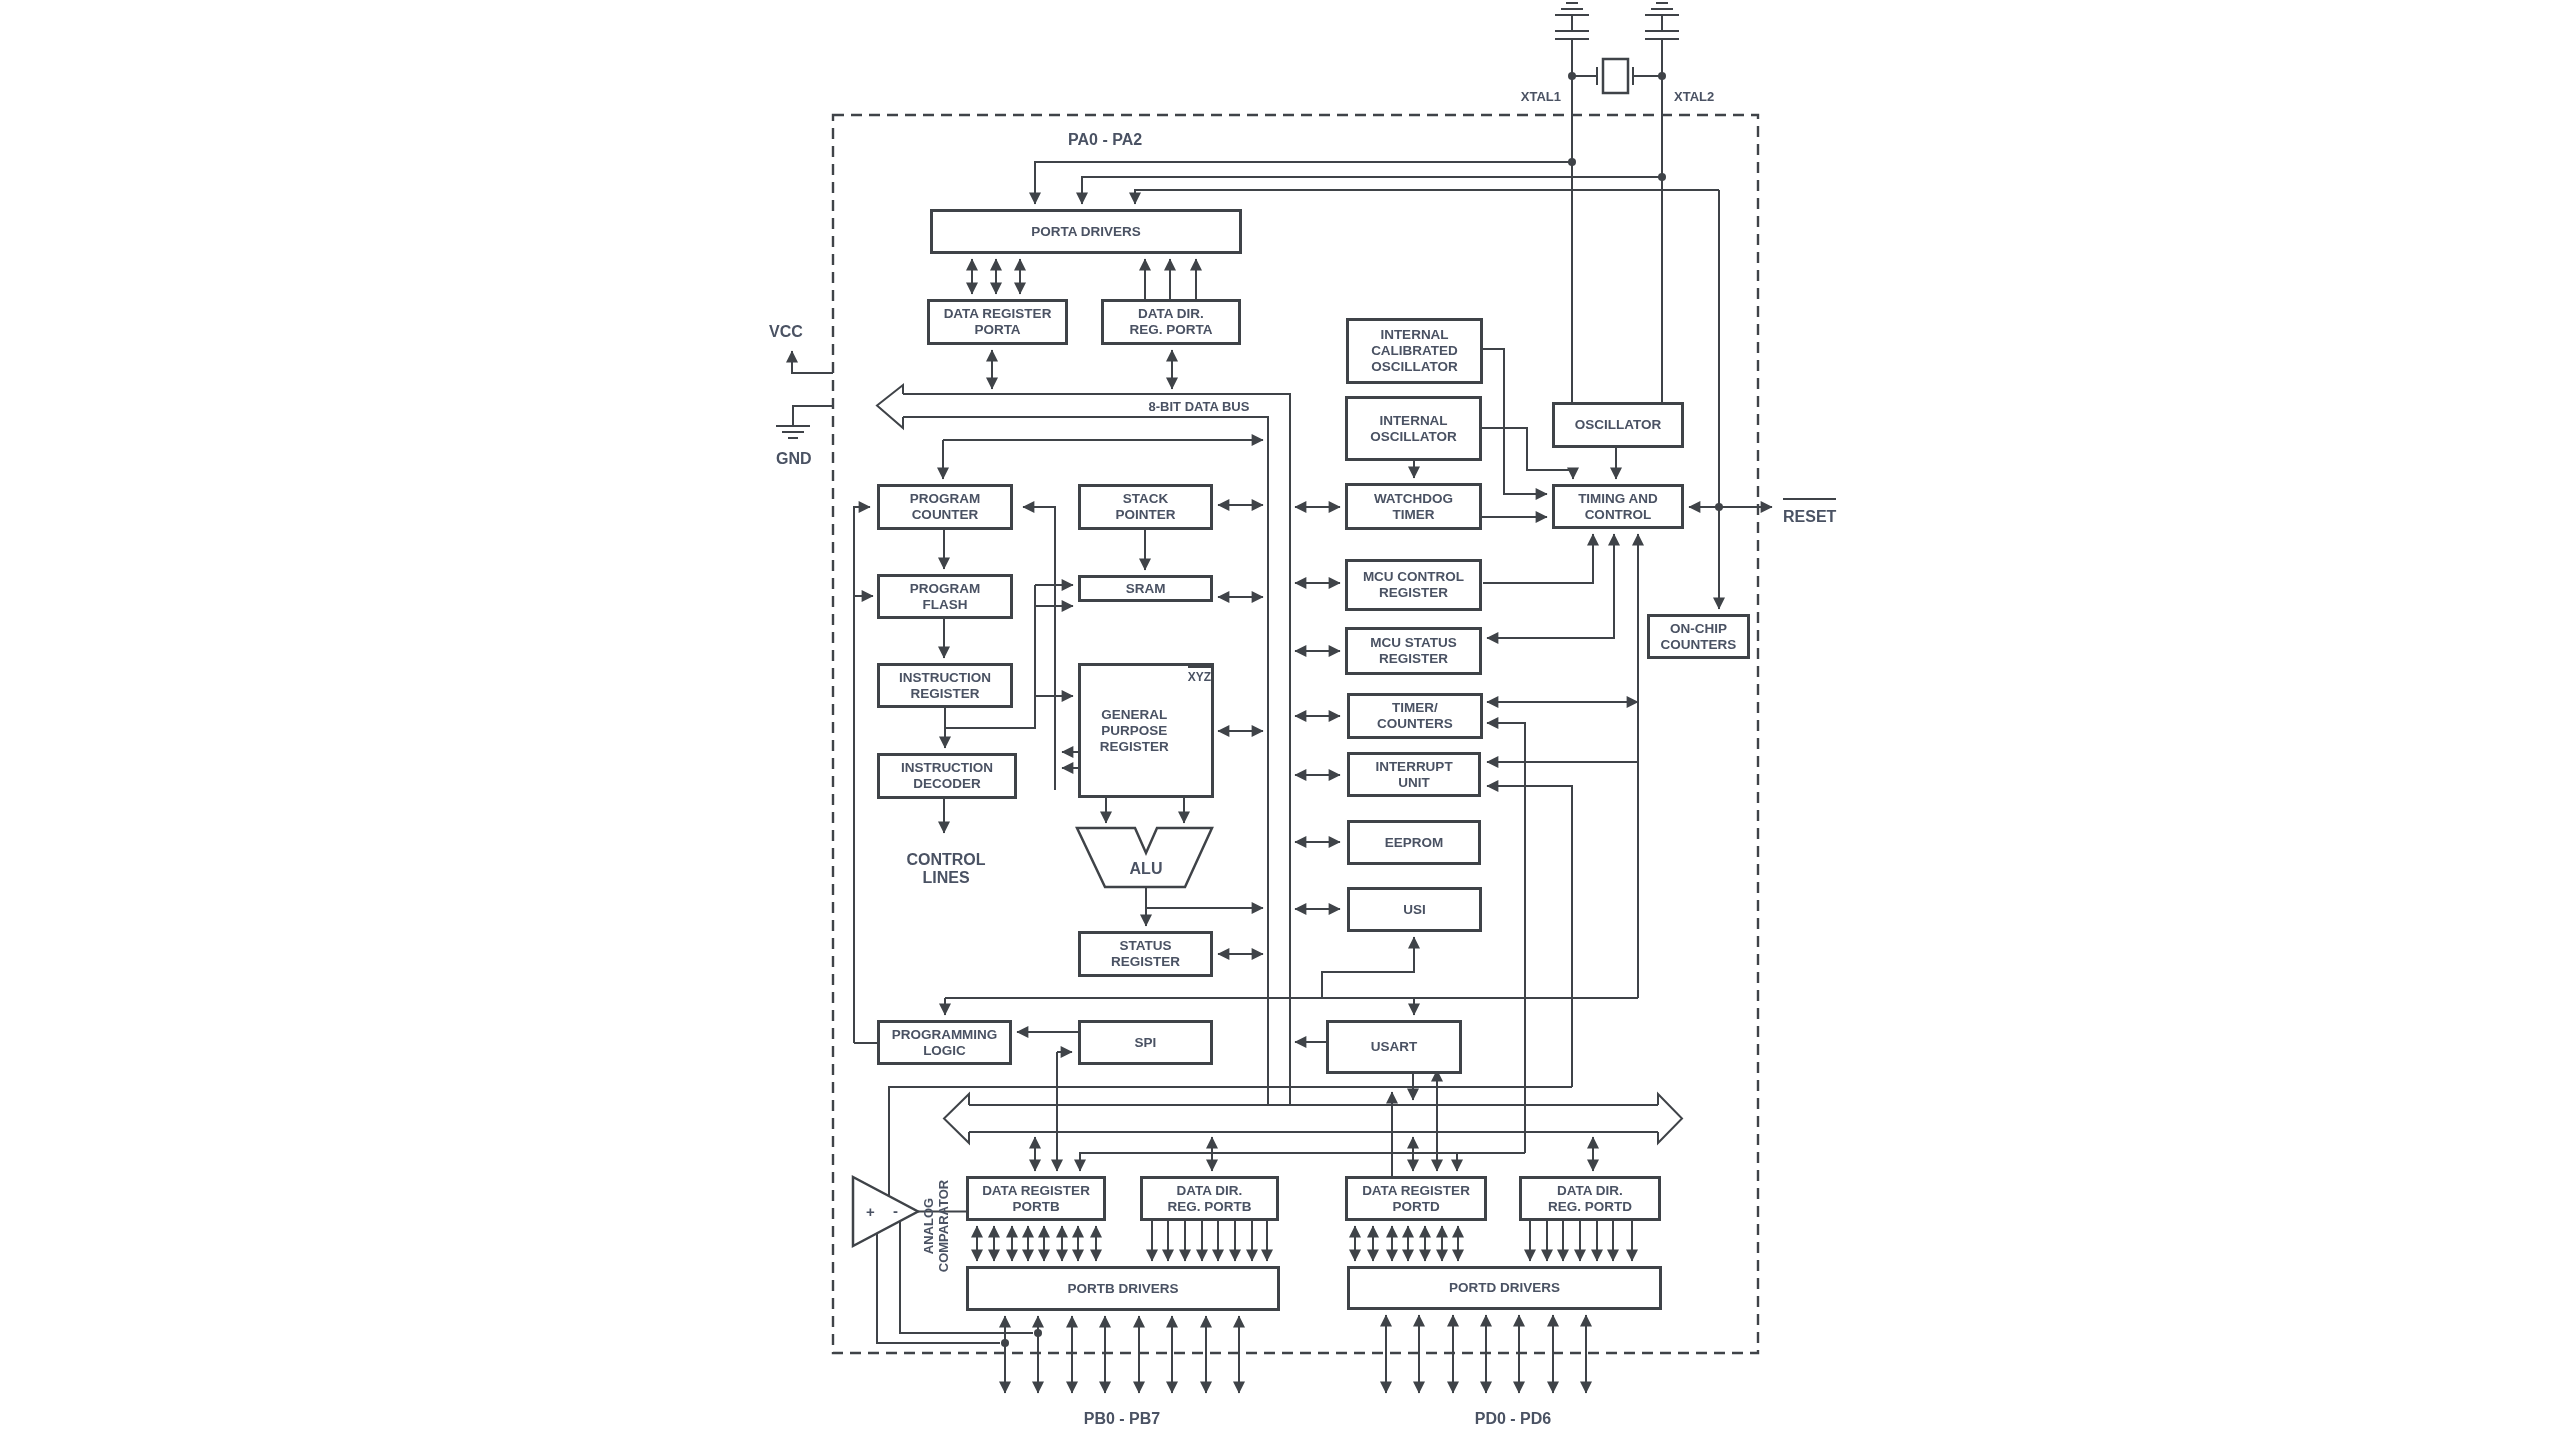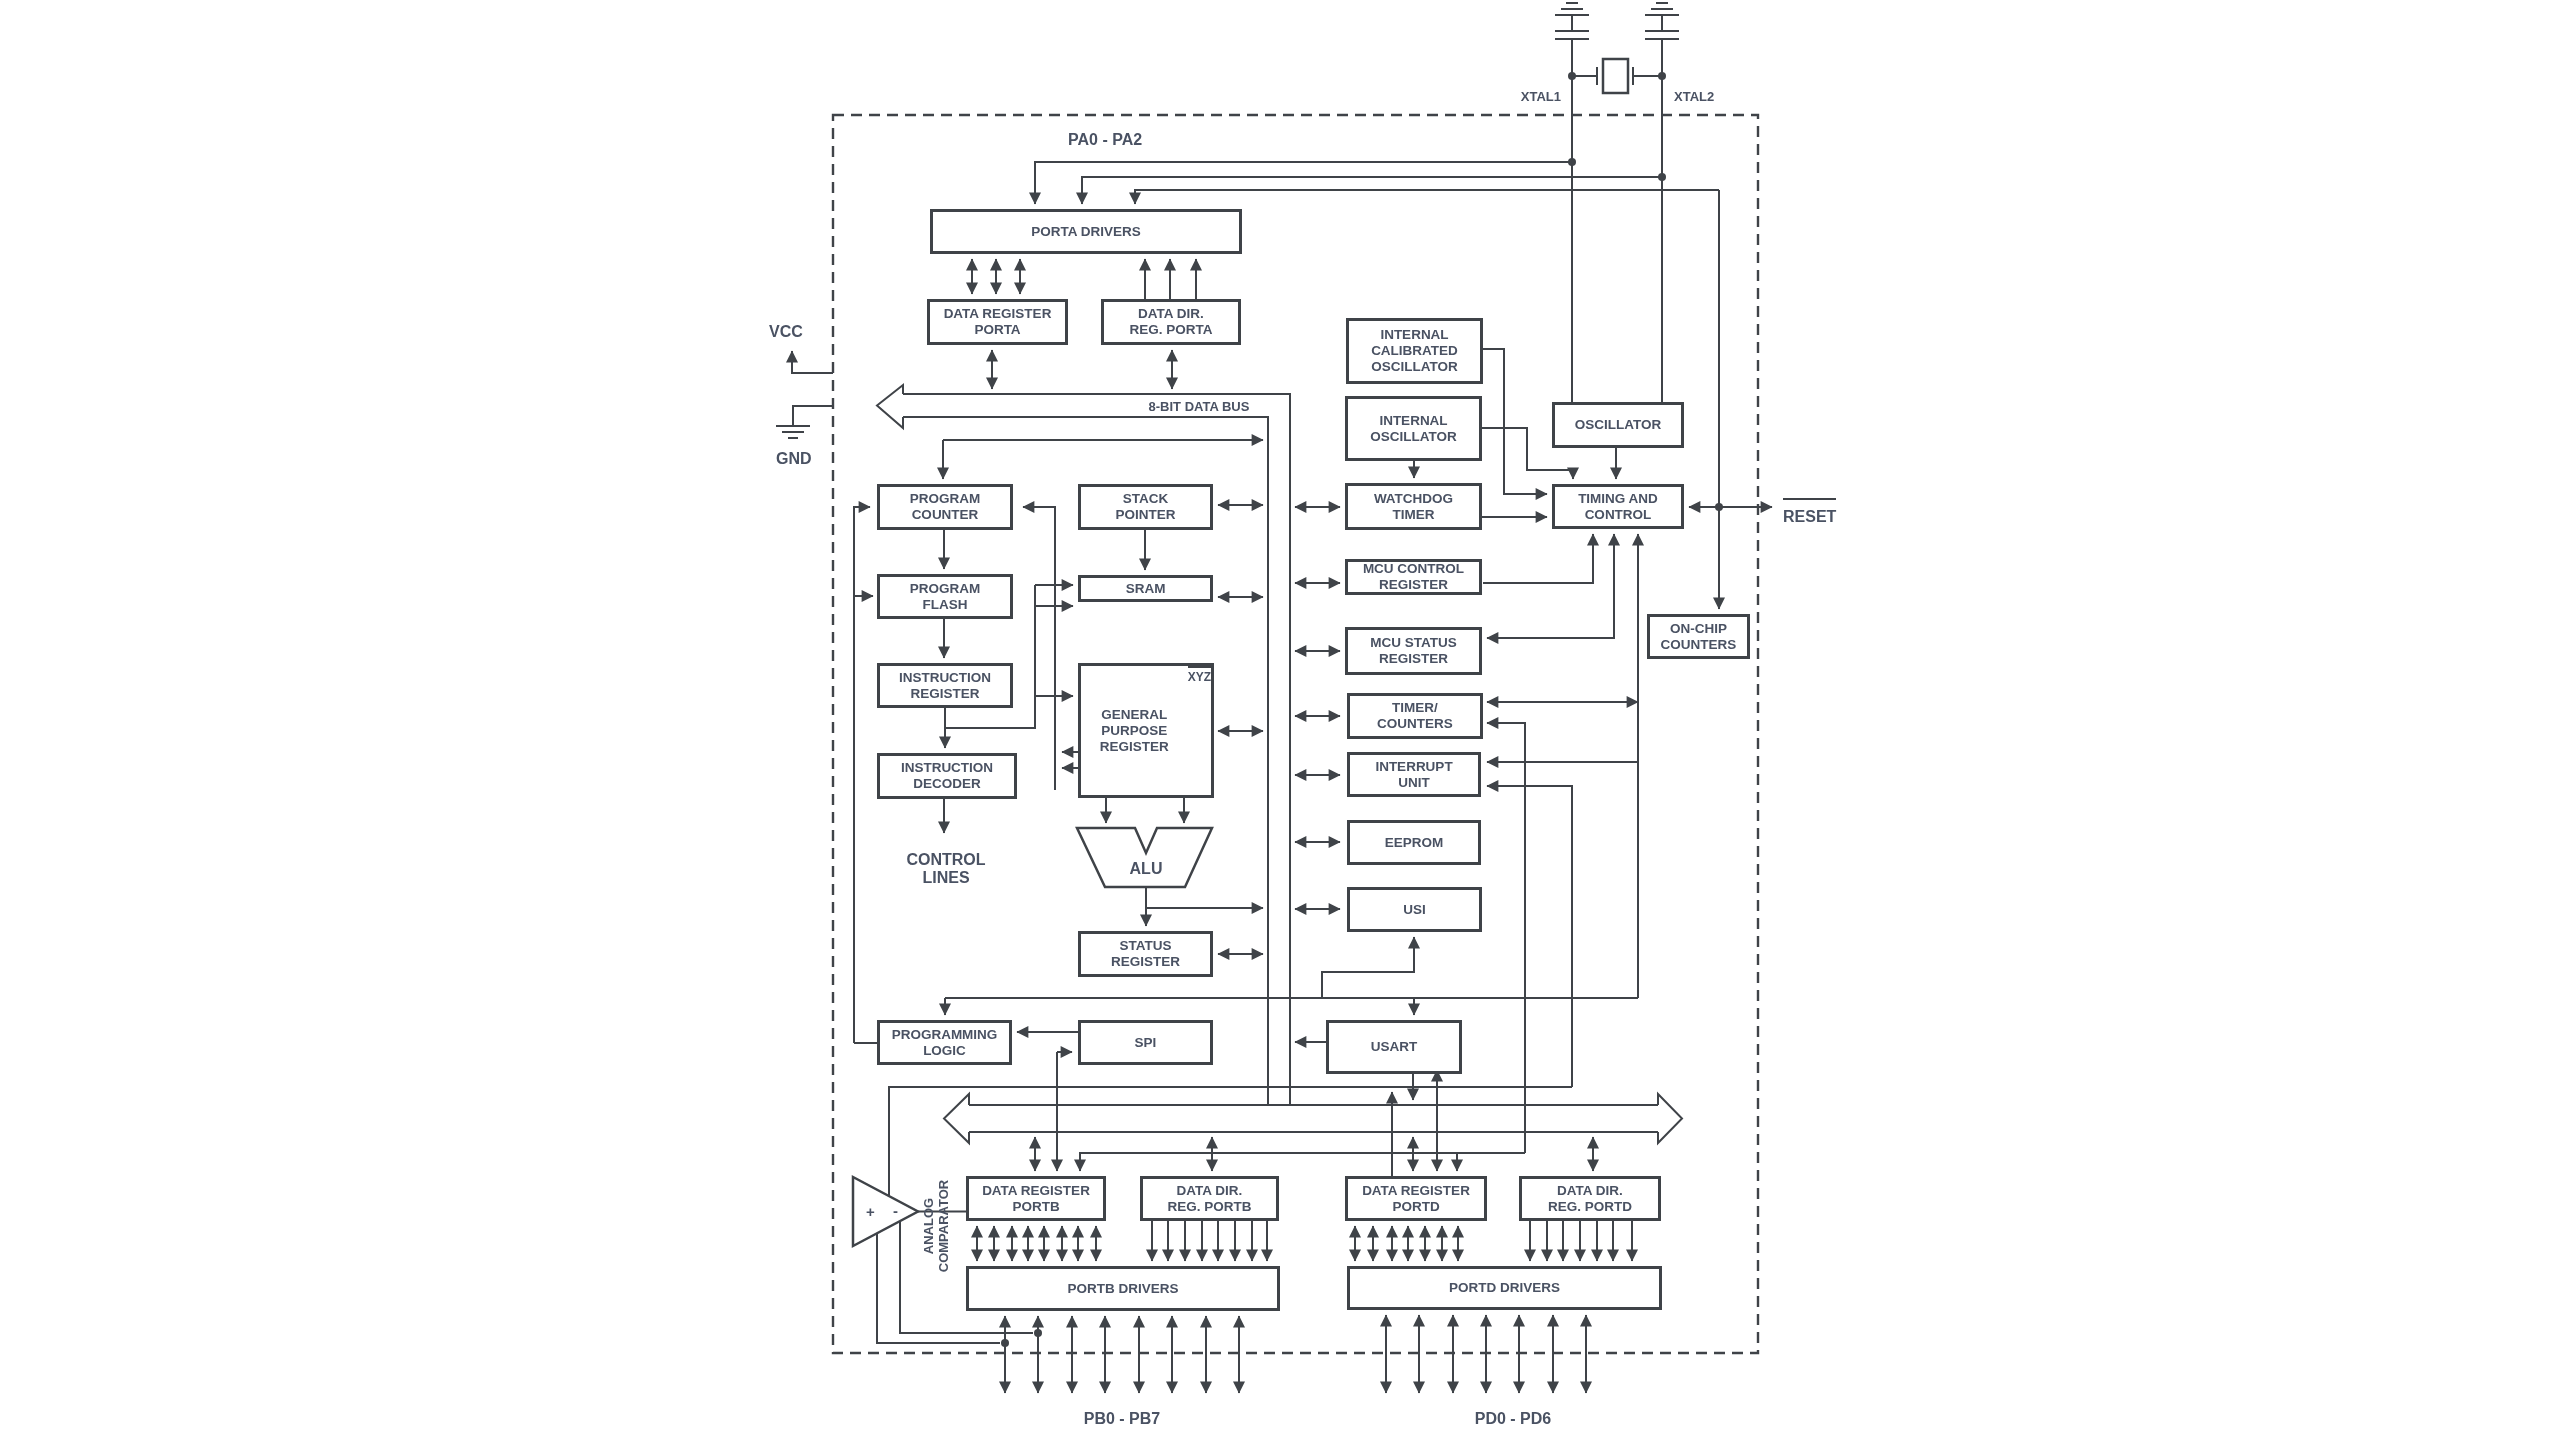--- a/index.html
+++ b/index.html
@@ -265,21 +265,21 @@
 LOGIC</div>
 <div class="blk" style="left:1078px;top:1020px;width:135px;height:45px">SPI</div>
 
 <div class="blk" style="left:1346px;top:318px;width:137px;height:66px">INTERNAL
 CALIBRATED
 OSCILLATOR</div>
 <div class="blk" style="left:1345px;top:396px;width:137px;height:65px">INTERNAL
 OSCILLATOR</div>
 <div class="blk" style="left:1345px;top:483px;width:137px;height:47px">WATCHDOG
 TIMER</div>
-<div class="blk" style="left:1345px;top:559px;width:137px;height:36px">MCU CONTROL
+<div class="blk" style="left:1345px;top:559px;width:137px;height:52px">MCU CONTROL
 REGISTER</div>
 <div class="blk" style="left:1345px;top:627px;width:137px;height:48px">MCU STATUS
 REGISTER</div>
 <div class="blk" style="left:1347px;top:693px;width:136px;height:46px">TIMER/
 COUNTERS</div>
 <div class="blk" style="left:1347px;top:752px;width:134px;height:45px">INTERRUPT
 UNIT</div>
 <div class="blk" style="left:1347px;top:820px;width:134px;height:45px">EEPROM</div>
 <div class="blk" style="left:1347px;top:887px;width:135px;height:45px">USI</div>
 <div class="blk" style="left:1326px;top:1020px;width:136px;height:54px">USART</div>

